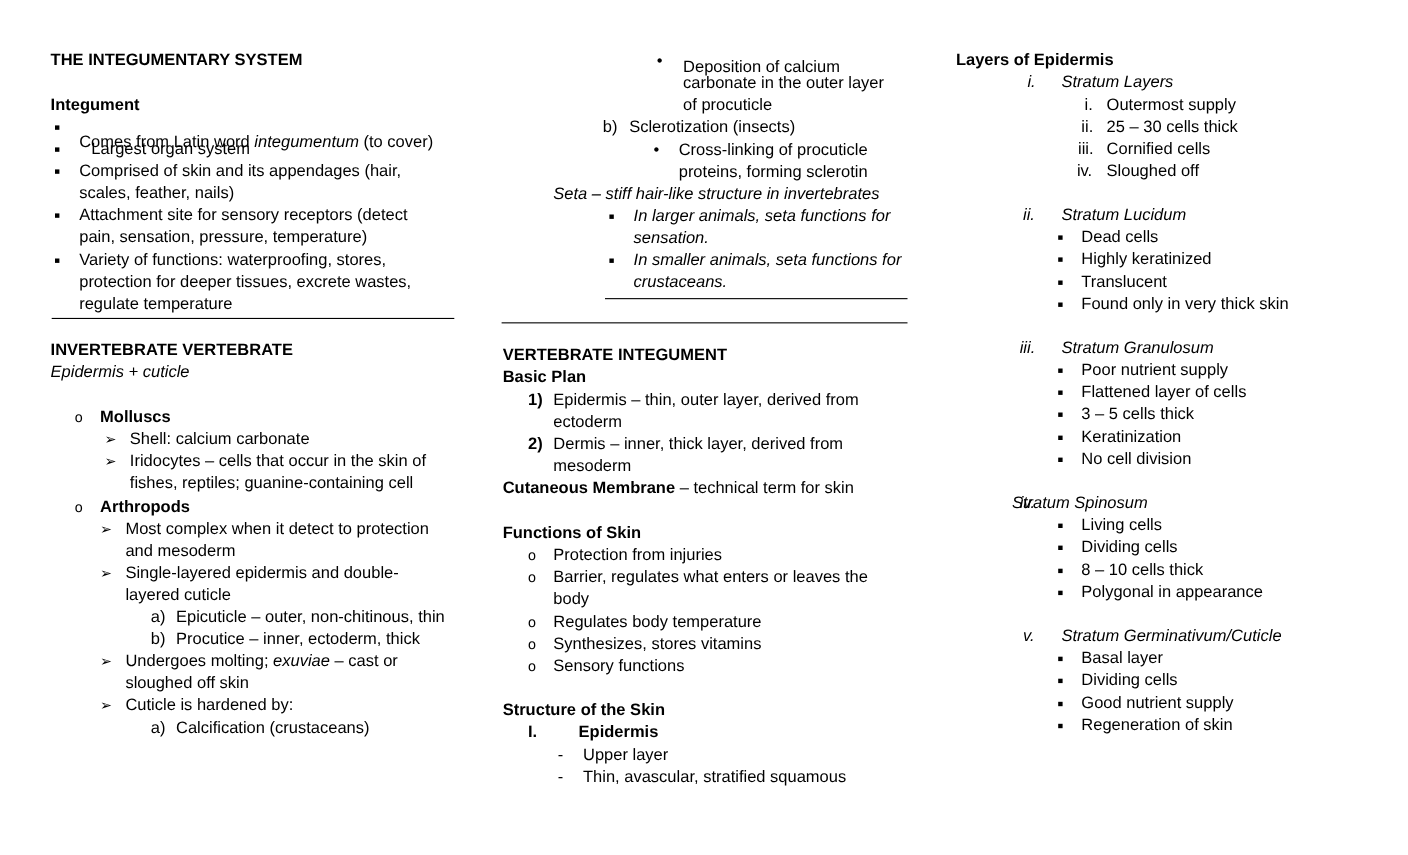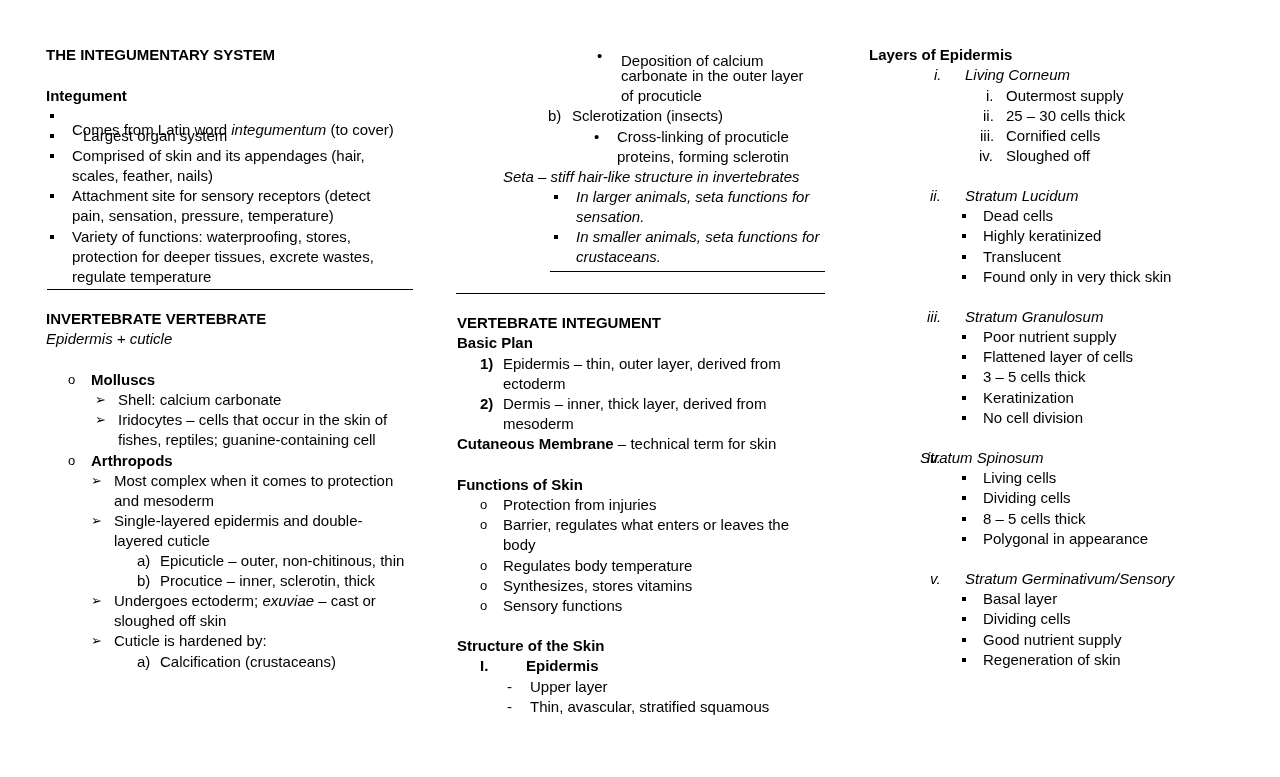--- a/index.html
+++ b/index.html
@@ -50,34 +50,34 @@
   <div class="mk" style="left:95px;top:391px;font-size:13px">➢</div>
   <div class="ln" style="left:118px;top:391px">Shell: calcium carbonate</div>
   <div class="mk" style="left:95px;top:411px;font-size:13px">➢</div>
   <div class="ln" style="left:118px;top:411px">Iridocytes – cells that occur in the skin of</div>
   <div class="ln" style="left:118px;top:431px">fishes, reptiles; guanine-containing cell</div>
 
   <div class="mk" style="left:68px;top:452px;font-size:13px">o</div>
   <div class="ln b" style="left:91px;top:452px">Arthropods</div>
 
   <div class="mk" style="left:91px;top:472px;font-size:13px">➢</div>
-  <div class="ln" style="left:114px;top:472px">Most complex when it comes to protection</div>
+  <div class="ln" style="left:114px;top:472px">Most complex when it detect to protection</div>
   <div class="ln" style="left:114px;top:492px">and mesoderm</div>
 
   <div class="mk" style="left:91px;top:512px;font-size:13px">➢</div>
   <div class="ln" style="left:114px;top:512px">Single-layered epidermis and double-</div>
   <div class="ln" style="left:114px;top:532px">layered cuticle</div>
 
   <div class="mk" style="left:137px;top:552px">a)</div>
   <div class="ln" style="left:160px;top:552px">Epicuticle – outer, non-chitinous, thin</div>
   <div class="mk" style="left:137px;top:572px">b)</div>
-  <div class="ln" style="left:160px;top:572px">Procutice – inner, sclerotin, thick</div>
+  <div class="ln" style="left:160px;top:572px">Procutice – inner, ectoderm, thick</div>
 
   <div class="mk" style="left:91px;top:592px;font-size:13px">➢</div>
-  <div class="ln" style="left:114px;top:592px"><span>Undergoes ectoderm; </span><span class="i">exuviae</span><span> – cast or</span></div>
+  <div class="ln" style="left:114px;top:592px"><span>Undergoes molting; </span><span class="i">exuviae</span><span> – cast or</span></div>
   <div class="ln" style="left:114px;top:612px">sloughed off skin</div>
 
   <div class="mk" style="left:91px;top:632px;font-size:13px">➢</div>
   <div class="ln" style="left:114px;top:632px">Cuticle is hardened by:</div>
   <div class="mk" style="left:137px;top:653px">a)</div>
   <div class="ln" style="left:160px;top:653px">Calcification (crustaceans)</div>
 </div>
 
 <div>
   <div class="mk" style="left:597px;top:47px">•</div>
@@ -133,21 +133,21 @@
   <div class="mk" style="left:507px;top:678px">-</div>
   <div class="ln" style="left:530px;top:678px">Upper layer</div>
   <div class="mk" style="left:507px;top:698px">-</div>
   <div class="ln" style="left:530px;top:698px">Thin, avascular, stratified squamous</div>
 </div>
 
 <div>
   <div class="ln b" style="left:869px;top:46px">Layers of Epidermis</div>
 
   <div class="mk i" style="left:934px;top:66px">i.</div>
-  <div class="ln i" style="left:965px;top:66px">Living Corneum</div>
+  <div class="ln i" style="left:965px;top:66px">Stratum Layers</div>
   <div class="mk" style="left:986px;top:87px">i.</div>
   <div class="ln" style="left:1006px;top:87px">Outermost supply</div>
   <div class="mk" style="left:983px;top:107px">ii.</div>
   <div class="ln" style="left:1006px;top:107px">25 – 30 cells thick</div>
   <div class="mk" style="left:980px;top:127px">iii.</div>
   <div class="ln" style="left:1006px;top:127px">Cornified cells</div>
   <div class="mk" style="left:979px;top:147px">iv.</div>
   <div class="ln" style="left:1006px;top:147px">Sloughed off</div>
 
   <div class="mk i" style="left:930px;top:187px">ii.</div>
@@ -174,26 +174,26 @@
   <div class="sq" style="left:962px;top:416px"></div>
   <div class="ln" style="left:983px;top:409px">No cell division</div>
 
   <div class="mk i" style="left:927px;top:449px">iv.</div>
   <div class="ln i" style="left:920px;top:449px">Stratum Spinosum</div>
   <div class="sq" style="left:962px;top:476px"></div>
   <div class="ln" style="left:983px;top:469px">Living cells</div>
   <div class="sq" style="left:962px;top:496px"></div>
   <div class="ln" style="left:983px;top:489px">Dividing cells</div>
   <div class="sq" style="left:962px;top:517px"></div>
-  <div class="ln" style="left:983px;top:510px">8 – 5 cells thick</div>
+  <div class="ln" style="left:983px;top:510px">8 – 10 cells thick</div>
   <div class="sq" style="left:962px;top:537px"></div>
   <div class="ln" style="left:983px;top:530px">Polygonal in appearance</div>
 
   <div class="mk i" style="left:930px;top:570px">v.</div>
-  <div class="ln i" style="left:965px;top:570px">Stratum Germinativum/Sensory</div>
+  <div class="ln i" style="left:965px;top:570px">Stratum Germinativum/Cuticle</div>
   <div class="sq" style="left:962px;top:597px"></div>
   <div class="ln" style="left:983px;top:590px">Basal layer</div>
   <div class="sq" style="left:962px;top:617px"></div>
   <div class="ln" style="left:983px;top:610px">Dividing cells</div>
   <div class="sq" style="left:962px;top:638px"></div>
   <div class="ln" style="left:983px;top:631px">Good nutrient supply</div>
   <div class="sq" style="left:962px;top:658px"></div>
   <div class="ln" style="left:983px;top:651px">Regeneration of skin</div>
 </div>
 

